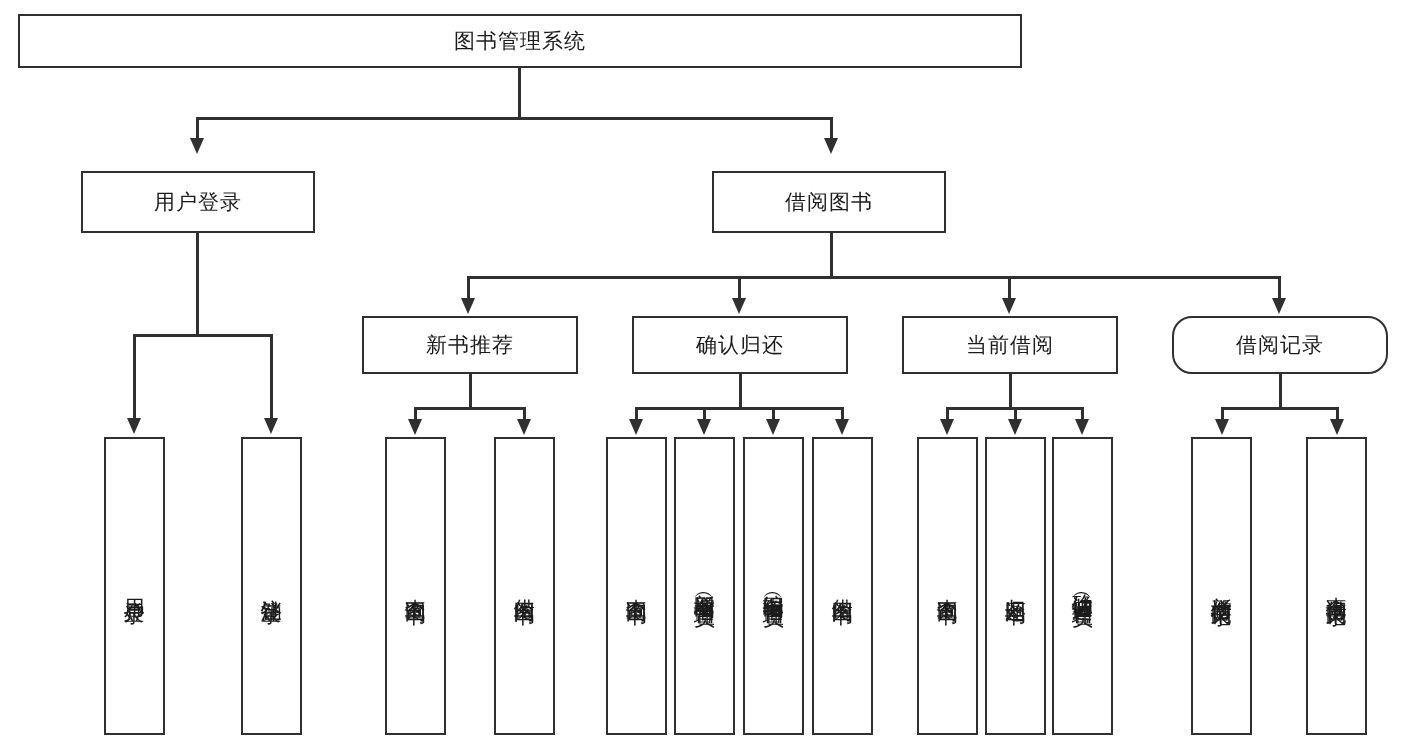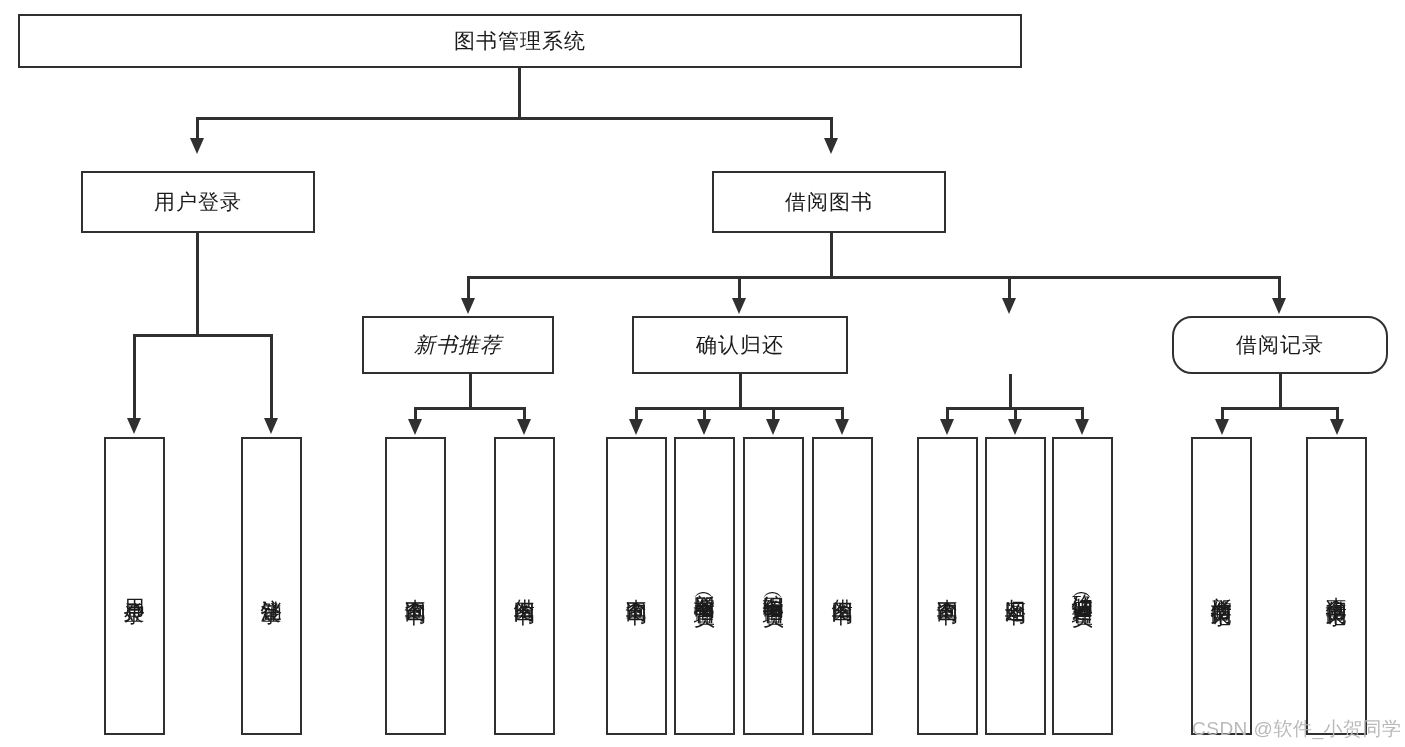--- a/index.html
+++ b/index.html
@@ -101,25 +101,28 @@
   <div class="edge hline" style="left:467px; top:276px; width:813px;"></div>
   <div class="edge vline" style="left:467px; top:276px; height:24px;"></div>
   <div class="arrow" style="left:461px; top:298px;"></div>
   <div class="edge vline" style="left:738px; top:276px; height:24px;"></div>
   <div class="arrow" style="left:732px; top:298px;"></div>
   <div class="edge vline" style="left:1008px; top:276px; height:24px;"></div>
   <div class="arrow" style="left:1002px; top:298px;"></div>
   <div class="edge vline" style="left:1278px; top:276px; height:24px;"></div>
   <div class="arrow" style="left:1272px; top:298px;"></div>
 
-  <div class="node h" style="left:362px; top:316px; width:192px; height:58px;font-style:italic;">
+  <div class="node h" style="left:362px; top:316px; width:216px; height:58px;">
     <span>新书推荐</span>
   </div>
   <div class="node h" style="left:632px; top:316px; width:216px; height:58px;">
     <span>确认归还</span>
+  </div>
+  <div class="node h" style="left:902px; top:316px; width:216px; height:58px;">
+    <span>当前借阅</span>
   </div>
   <div class="node h" style="left:1172px; top:316px; width:216px; height:58px;border-radius:20px;">
     <span>借阅记录</span>
   </div>
 
   <div class="edge vline" style="left:469px; top:374px; height:35px;"></div>
   <div class="edge hline" style="left:414px; top:407px; width:112px;"></div>
   <div class="edge vline" style="left:414px; top:407px; height:14px;"></div>
   <div class="arrow" style="left:408px; top:419px;"></div>
   <div class="edge vline" style="left:523px; top:407px; height:14px;"></div>
@@ -189,15 +192,14 @@
     <span>确认归还（管理员）</span>
   </div>
 
   <div class="node v" style="left:1191px; top:437px; width:61px; height:298px;">
     <span>新增借阅记录</span>
   </div>
   <div class="node v" style="left:1306px; top:437px; width:61px; height:298px;">
     <span>查询借阅记录</span>
   </div>
 
-  <div class="watermark" style="left:1192px; top:716px;">CSDN @软件_小贺同学</div>
 
 </div>
 
 </body></html>

